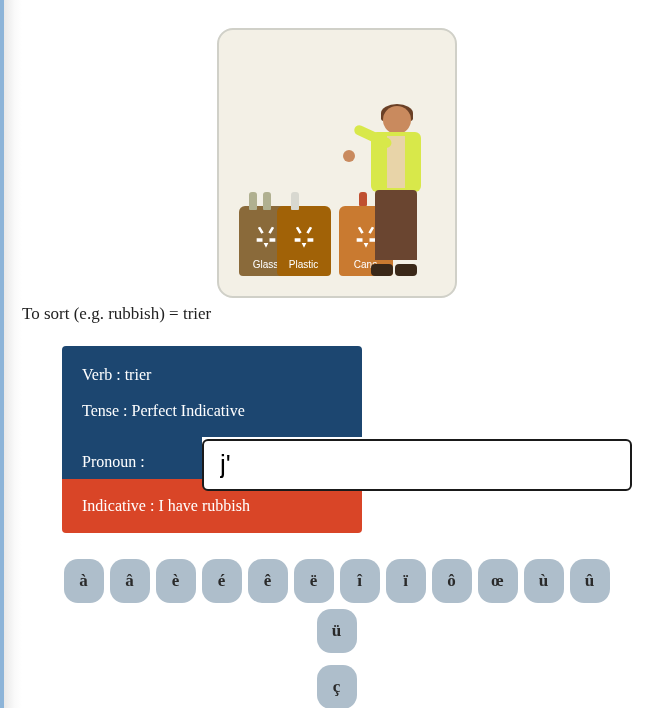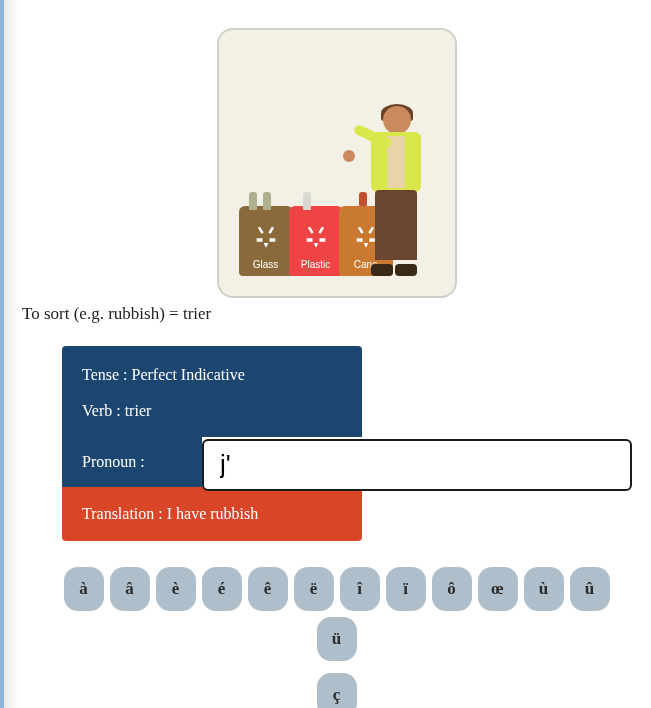--- a/index.html
+++ b/index.html
@@ -56,21 +56,21 @@
   .panel-blue .row + .row { margin-top: 14px; }
   .pronoun-row {
     display: flex;
     align-items: stretch;
     position: relative;
   }
   .pronoun-label {
     background: #1c4670;
     color: #fff;
     flex: 0 0 140px;
-    padding: 16px 0 16px 20px;
+    padding: 16px 0 8px 20px;
     font-size: 16px;
     display: flex;
     align-items: center;
   }
   .answer-wrap {
     position: absolute;
     left: 140px;
     top: 2px;
     width: 430px;
   }
@@ -128,21 +128,21 @@
   .hair { position:absolute; top:-2px; left:20px; width:32px; height:18px; background:#6a4026; border-radius:50% 50% 20% 20%; }
   .torso { position:absolute; top:26px; left:10px; width:50px; height:60px; background:#d8e84a; border-radius:6px; }
   .torso-inner { position:absolute; top:30px; left:26px; width:18px; height:52px; background:#e8d4a8; }
   .arm { position:absolute; top:34px; left:-10px; width:40px; height:10px; background:#d8e84a; border-radius:5px; transform:rotate(25deg); transform-origin:right center; }
   .hand { position:absolute; top:44px; left:-18px; width:12px; height:12px; background:#c98a5e; border-radius:50%; }
   .legs { position:absolute; top:84px; left:14px; width:42px; height:70px; background:#6a4530; border-radius:4px 4px 0 0; }
   .shoe1 { position:absolute; bottom:0; left:10px; width:22px; height:12px; background:#3a2818; border-radius:4px; }
   .shoe2 { position:absolute; bottom:0; left:34px; width:22px; height:12px; background:#3a2818; border-radius:4px; }
   .bin { position:absolute; bottom:20px; width:54px; height:70px; border-radius:6px 6px 4px 4px; }
   .bin1 { left:20px; background:#8a6a3a; }
-  .bin2 { left:70px; background:#ef4444; }
+  .bin2 { left:58px; background:#a16207; }
   .bin3 { left:120px; background:#c97a30; }
   .recycle-sym { position:absolute; top:16px; left:50%; transform:translateX(-50%); width:28px; height:28px; }
   .recycle-sym svg { width:100%; height:100%; }
   .bin-label { position:absolute; bottom:6px; left:0; right:0; text-align:center; font-size:10px; color:#fff; font-family:Arial; }
   .bottle { position:absolute; top:-14px; width:8px; height:18px; background:#b0b090; border-radius:3px 3px 1px 1px; }
 </style>
 </head>
 <body>
 
 <div class="left-edge"></div>
@@ -190,38 +190,38 @@
         <div class="shoe2"></div>
       </div>
     </div>
   </div>
 
   <div class="caption">To sort (e.g. rubbish) = trier</div>
 
   <div class="panel">
     <div class="panel-blue">
       <div class="row">
+        <span>Verb :</span>
+        <span> </span>
+        <span>trier</span>
+      </div>
+      <div class="row">
         <span>Tense :</span>
         <span> </span>
         <span>Perfect Indicative</span>
-      </div>
-      <div class="row">
-        <span>Verb :</span>
-        <span> </span>
-        <span>trier</span>
       </div>
     </div>
     <div class="pronoun-row">
       <div class="pronoun-label">Pronoun :</div>
       <div class="answer-wrap">
         <input class="answer-input" type="text" value="j'" style="">
       </div>
     </div>
     <div class="panel-red">
-      <span>Translation :</span>
+      <span>Indicative :</span>
       <span> </span>
       <span>I have rubbish</span>
     </div>
   </div>
 
   <div class="accent-bar" id="accent-bar">
       <button class="accent-btn">à</button>
       <button class="accent-btn">â</button>
       <button class="accent-btn">è</button>
       <button class="accent-btn">é</button>

